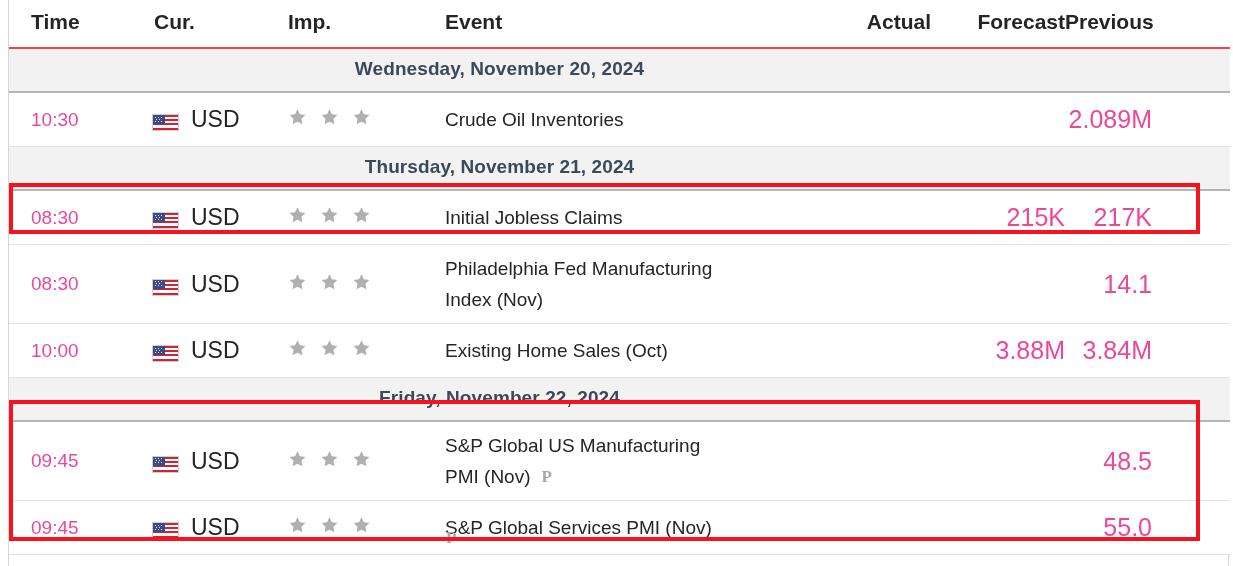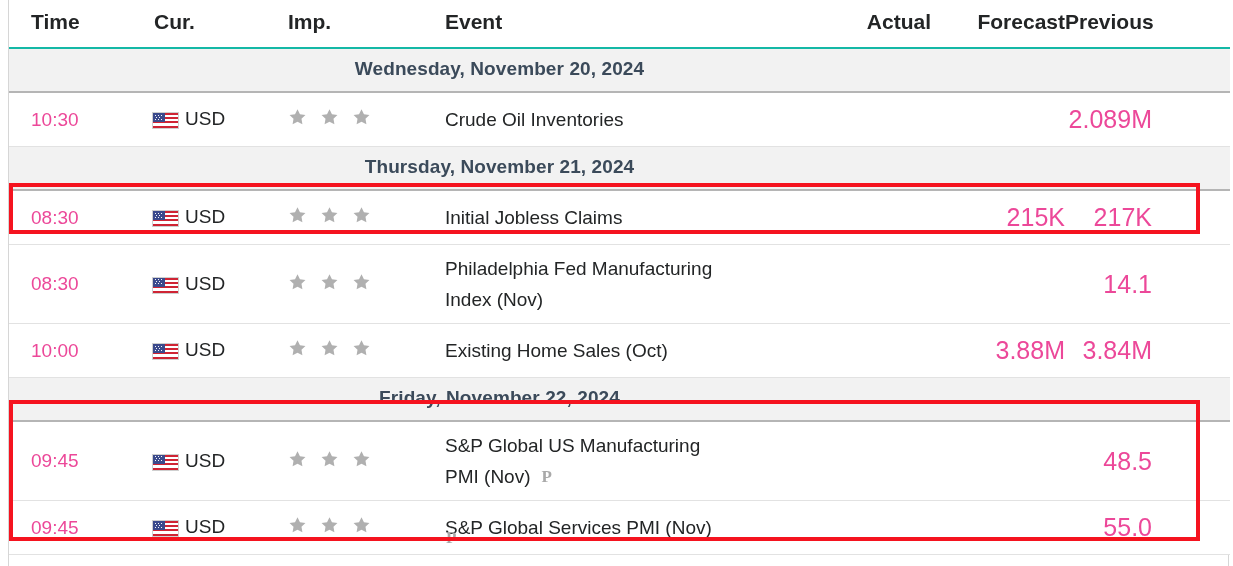--- a/index.html
+++ b/index.html
@@ -44,21 +44,21 @@
   col.c-forecast { width: 132px; }
   col.c-previous { width: 165px; }
 
   
   thead th {
     font-size: 21px;
     font-weight: bold;
     color: #232526;
     padding: 10px 0 13px 0;
     background: #fff;
-    border-bottom: 2px solid #14b8a6;
+    border-bottom: 2px solid #ef4444;
     vertical-align: bottom;
     white-space: nowrap;
   }
   th.th-time     { text-align: left;  padding-left: 22px; }
   th.th-cur      { text-align: left;  padding-left: 13px; }
   th.th-imp      { text-align: left;  padding-left: 13px; }
   th.th-event    { text-align: left;  padding-left: 8px;  }
   th.th-actual   { text-align: right; padding-right: 2px; }
   th.th-forecast { text-align: right; padding-right: 0px; }
   th.th-previous { text-align: right; padding-right: 78px; }
@@ -157,23 +157,23 @@
       radial-gradient(circle at 1.3px 1.3px, rgba(255,255,255,.95) 0.55px, transparent 0.6px),
       radial-gradient(circle at 4.3px 1.3px, rgba(255,255,255,.95) 0.55px, transparent 0.6px),
       radial-gradient(circle at 7.3px 1.3px, rgba(255,255,255,.95) 0.55px, transparent 0.6px),
       radial-gradient(circle at 2.8px 3.6px, rgba(255,255,255,.95) 0.55px, transparent 0.6px),
       radial-gradient(circle at 5.8px 3.6px, rgba(255,255,255,.95) 0.55px, transparent 0.6px),
       radial-gradient(circle at 1.3px 5.9px, rgba(255,255,255,.95) 0.55px, transparent 0.6px),
       radial-gradient(circle at 4.3px 5.9px, rgba(255,255,255,.95) 0.55px, transparent 0.6px),
       radial-gradient(circle at 7.3px 5.9px, rgba(255,255,255,.95) 0.55px, transparent 0.6px);
   }
   .cur-code {
-    font-size: 19px;
+    font-size: 23px;
     color: #232526;
-    margin-left: 6px;
+    margin-left: 12px;
     vertical-align: 1px;
   }
 
   
   .stars { display: inline-block; line-height: 0; }
   .stars svg { margin-right: 11px; }
   .stars svg:last-child { margin-right: 0; }
 
   
   .prelim {

